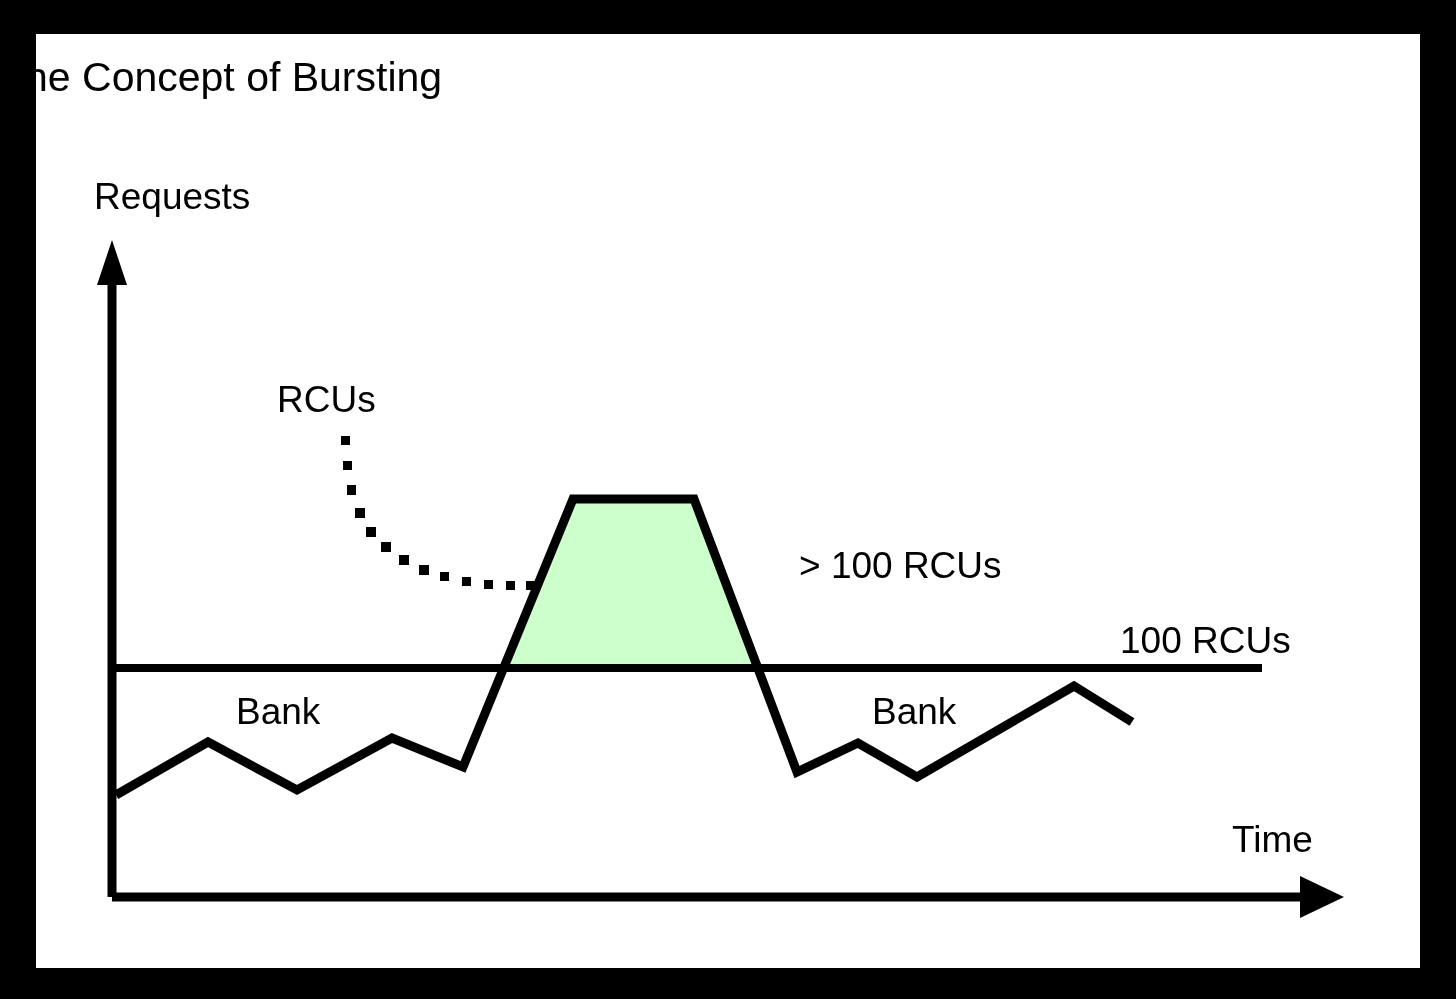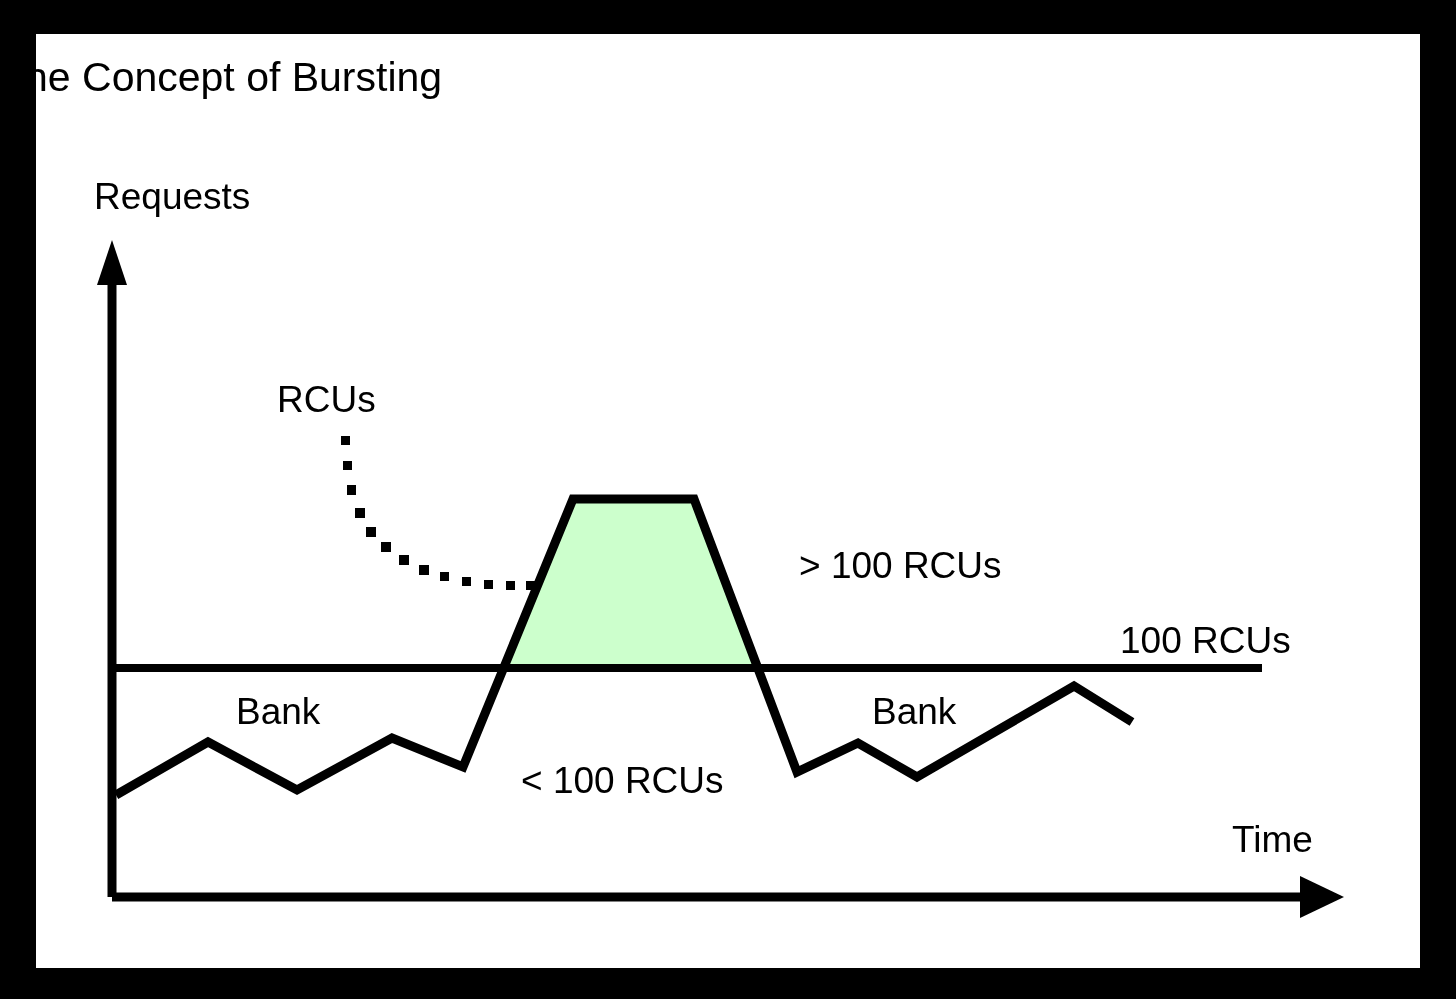--- a/index.html
+++ b/index.html
@@ -133,19 +133,18 @@
   <div class="lbl" id="y-axis-label">Requests</div>
 
   <div class="lbl" id="x-axis-label">Time</div>
 
   <div class="lbl" id="spend-label">RCUs</div>
 
   <div class="lbl" id="above-label">&gt; 100 RCUs</div>
 
   <div class="lbl" id="line-label">100 RCUs</div>
 
-  <div class="lbl" id="below-label">&lt; 100 RCUs</div>
 
   <div class="lbl" id="bank-label-left">Bank</div>
 
   <div class="lbl" id="bank-label-right">Bank</div>
 
 </div>
 
 </body></html>

